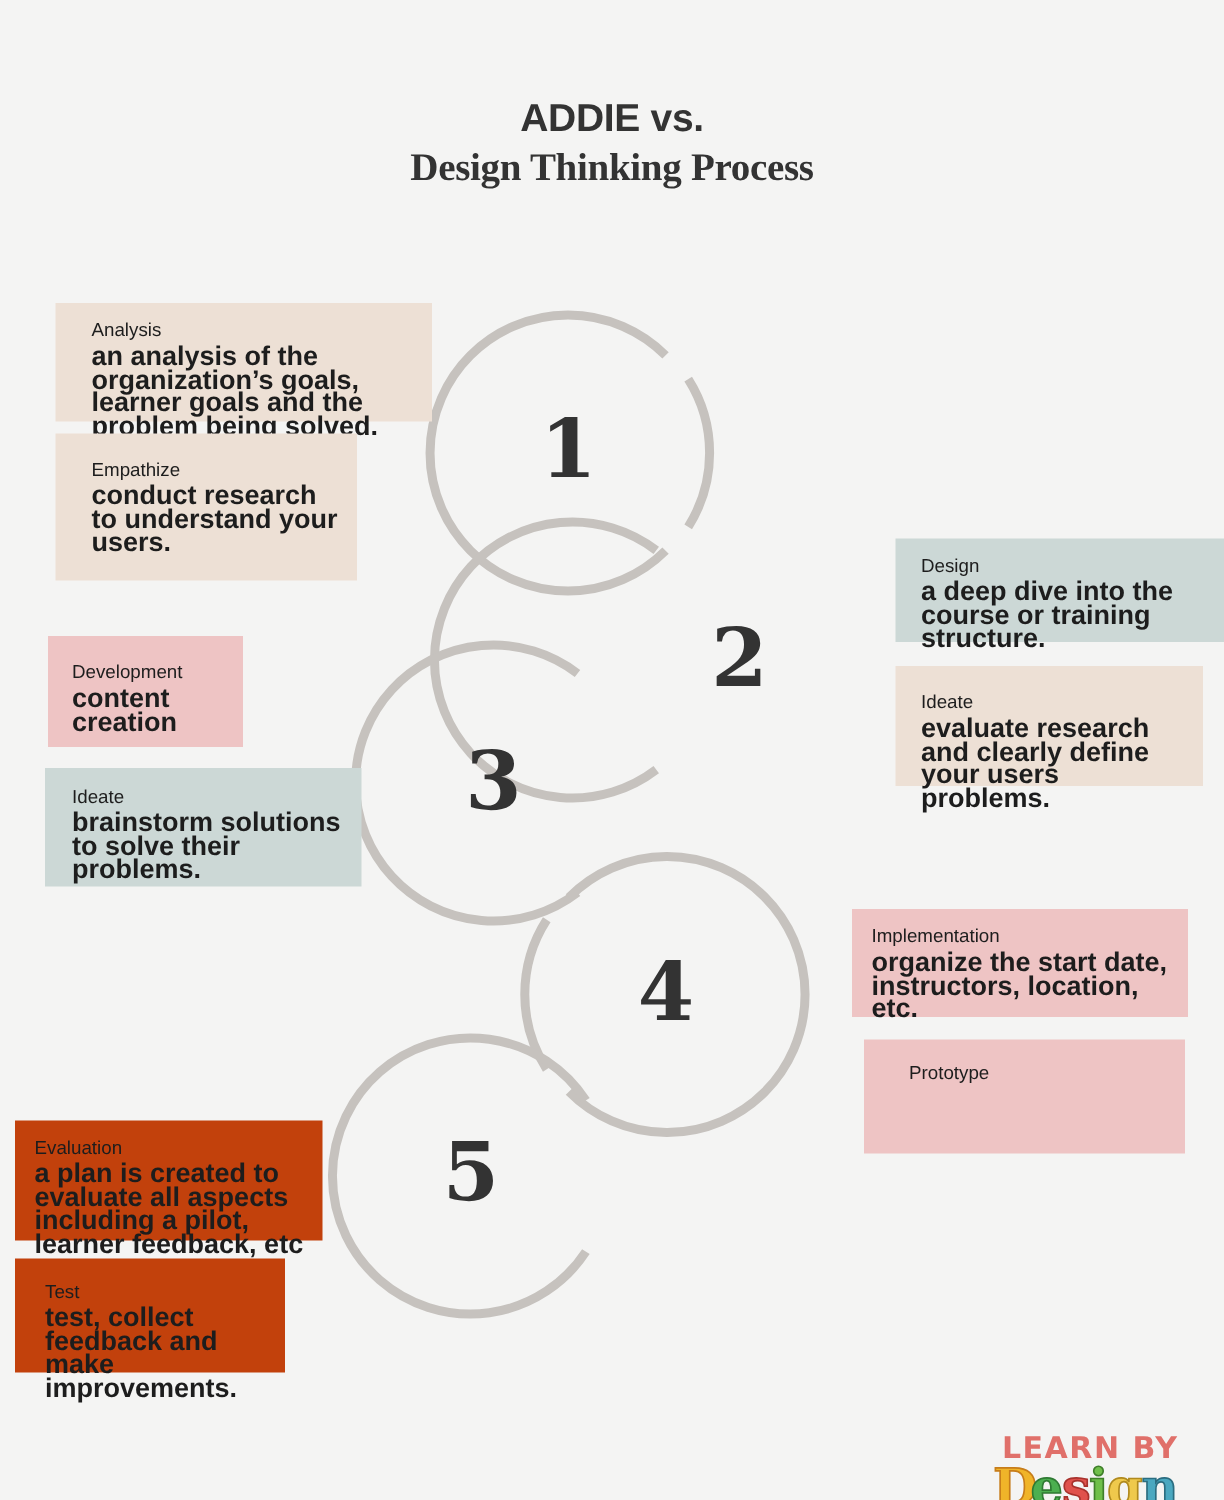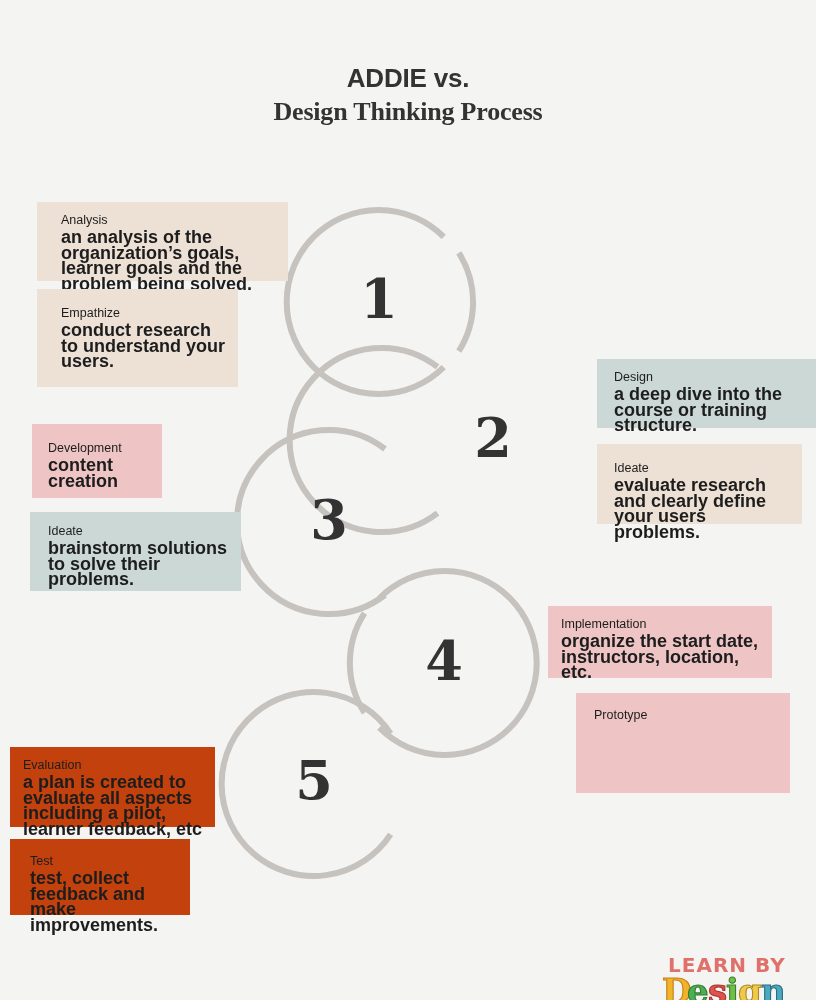--- a/index.html
+++ b/index.html
@@ -144,26 +144,26 @@
   <div class="card tone-pink" style="left:32px; top:388px; width:130px; height:74px; padding-left:16px; padding-top:16px;">
     <div class="card-title">Development</div>
     <div class="card-body">content creation</div>
   </div>
 
   <div class="card tone-sage" style="left:30px; top:476px; width:211px; height:79px; padding-left:18px; padding-top:11px;">
     <div class="card-title">Ideate</div>
     <div class="card-body">brainstorm solutions to solve their problems.</div>
   </div>
 
-  <div class="card tone-pink" style="left:548px; top:570px; width:224px; height:72px; padding-left:13px;">
+  <div class="card tone-pink" style="left:568px; top:570px; width:224px; height:72px; padding-left:13px;">
     <div class="card-title">Implementation</div>
     <div class="card-body">organize the start date, instructors, location, etc.</div>
   </div>
 
-  <div class="card tone-pink" style="left:576px; top:657px; width:214px; height:100px; padding-left:18px; padding-top:14px;">
+  <div class="card tone-pink" style="left:576px; top:657px; width:214px; height:76px; padding-left:30px; padding-top:14px;">
     <div class="card-title">Prototype</div>
   </div>
 
   <div class="card tone-grey" style="left:10px; top:711px; width:205px; height:80px; padding-left:13px;">
     <div class="card-title">Evaluation</div>
     <div class="card-body">a plan is created to evaluate all aspects including a pilot, learner feedback, etc</div>
   </div>
 
   <div class="card tone-grey" style="left:10px; top:803px; width:180px; height:76px; padding-left:20px; padding-top:14px;">
     <div class="card-title">Test</div>

